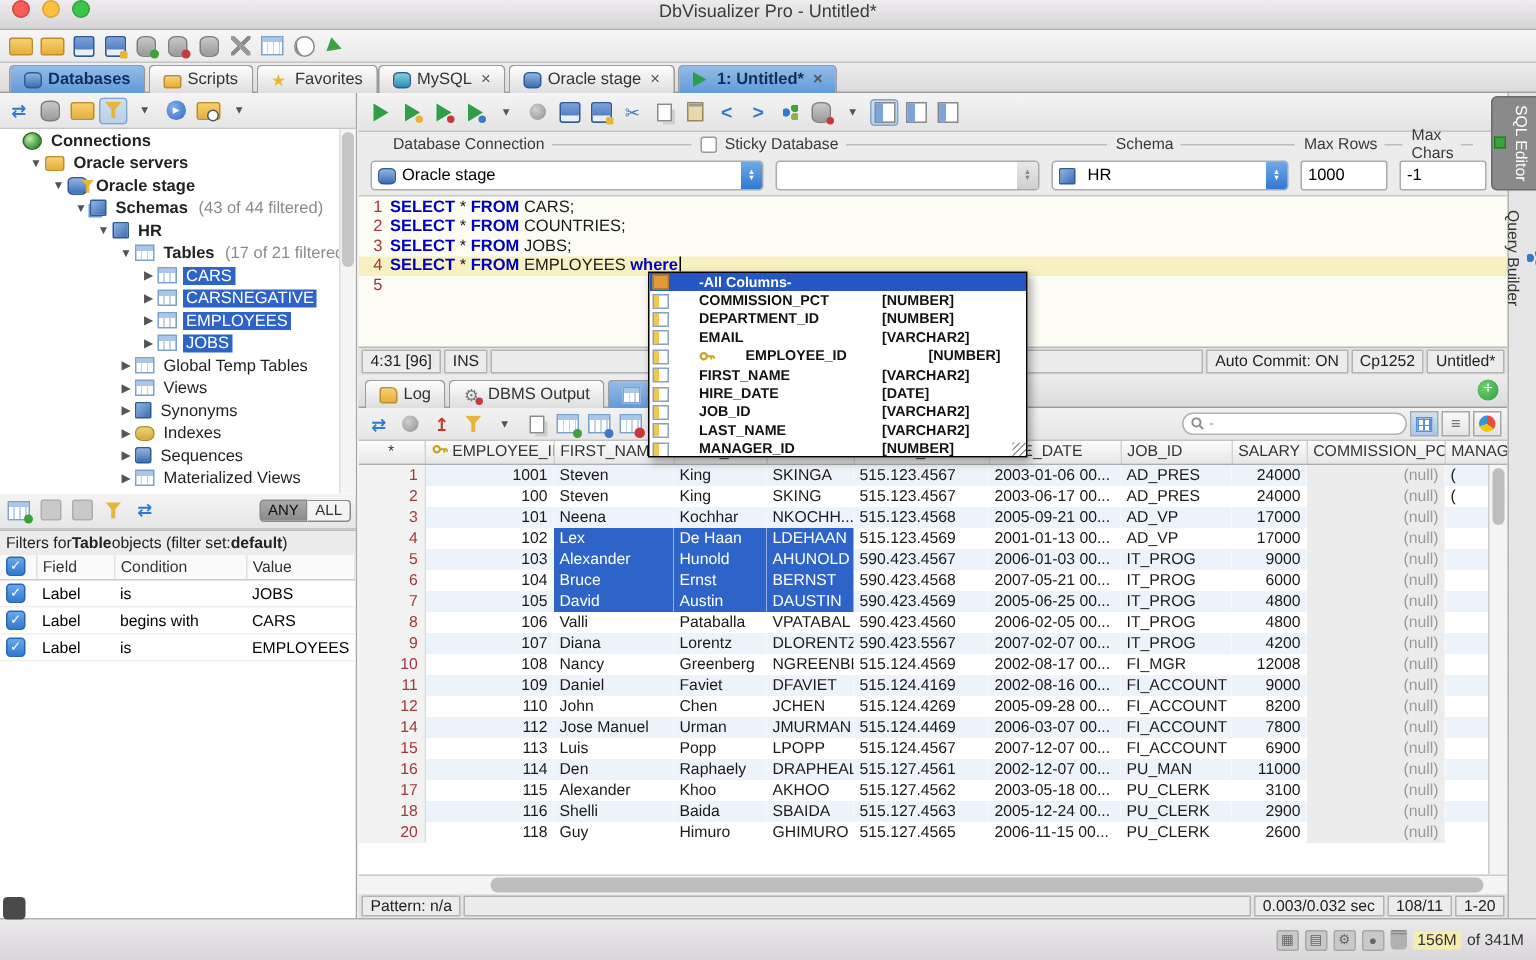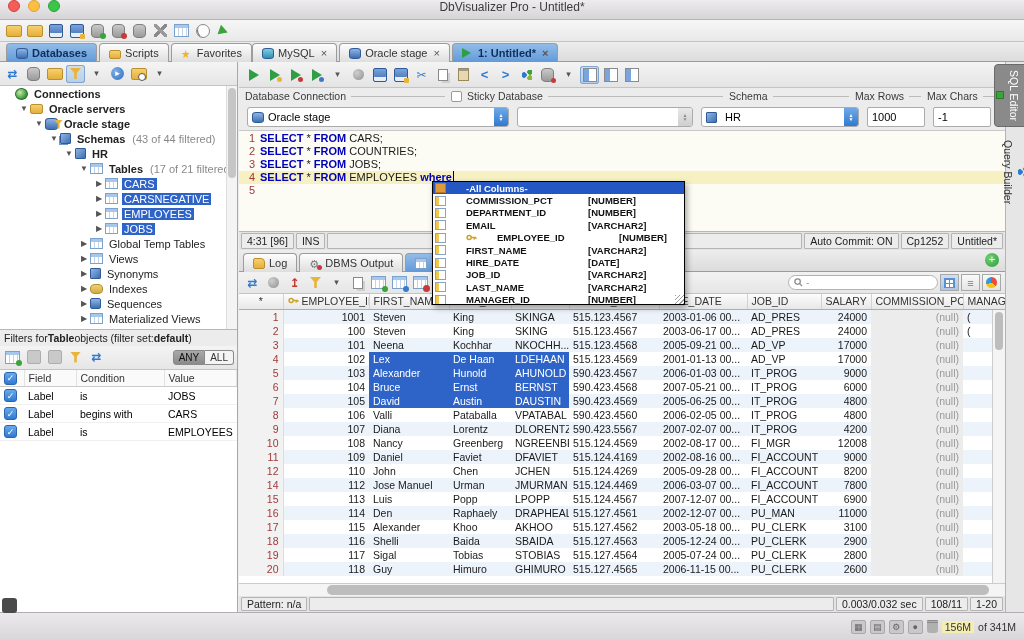--- a/index.html
+++ b/index.html
@@ -105,21 +105,21 @@
 #ftable table{border-collapse:collapse;width:100%;table-layout:fixed}
 #ftable th{font-weight:normal;text-align:left;color:#333;border-bottom:1px solid #ccc;border-right:1px solid #e2e2e2;height:17px;padding:0 4px;background:#fafafa}
 #ftable td{height:18px;padding:0 4px;border-bottom:1px solid #f0f0f0}
 #ftable td.cond{font-weight:normal}
 .cb{width:13px;height:13px;border-radius:3px;background:linear-gradient(#6aa9e8,#2f7ad1);color:#fff;font-size:9px;display:inline-flex;align-items:center;justify-content:center;border:1px solid #2a66b0}
 #panel-toggle{position:absolute;left:2px;top:598px;width:15px;height:15px;background:#4a4a4a;border-radius:3px;z-index:5}
 
 
 #rightpane{position:absolute;left:239px;top:62px;right:19px;bottom:28px;display:flex;flex-direction:column;background:#ececec}
 #sqltb{height:26px;background:linear-gradient(#f4f4f4,#e4e4e4);border-bottom:1px solid #c4c4c4;display:flex;align-items:center;gap:2px;padding:0 5px;flex:none}
-#connlabels{height:16px;display:flex;align-items:center;font-size:10.5px;color:#3a3a3a;padding:0 6px;gap:6px;flex:none}
+#connlabels{height:16px;display:flex;align-items:center;font-size:10.5px;color:#3a3a3a;padding:0 23px;gap:6px;flex:none}
 .lblline{display:flex;align-items:center;gap:5px}
 .lblline .hr{height:1px;background:#bcbcbc;flex:1;min-width:8px}
 .chk{width:11px;height:11px;border:1px solid #9a9a9a;background:#fff;border-radius:2px;flex:none}
 #connrow{height:26px;display:flex;align-items:center;padding:0 8px;gap:8px;flex:none}
 .combo{height:20px;border:1px solid #ababab;border-radius:3px;background:#fff;display:flex;align-items:center;font-size:11px;padding-left:4px;gap:4px;position:relative}
 .stepper{margin-left:auto;width:14px;align-self:stretch;border-radius:0 2px 2px 0;background:linear-gradient(#6fa9e8,#2f7ad1);display:flex;flex-direction:column;align-items:center;justify-content:center;color:#fff;font-size:5px;line-height:4px}
 .stepper.gray{background:linear-gradient(#e8e8e8,#cfcfcf);color:#8a8a8a}
 .numin{height:20px;border:1px solid #ababab;border-radius:2px;background:#fff;font-size:11px;padding:0 4px;width:58px}
 
 
@@ -353,39 +353,39 @@
           <span class="tlabel">Materialized Views</span>
         </div>
         <div class="trow" style="padding-left: 78px;">
           <span class="ti ti-fgear"></span>
           <span class="tlabel">Functions</span>
         </div>
         <div id="treescroll">
           <div class="thumb"></div>
         </div>
       </div>
-    <div id="ftitle">
-      <span>Filters for </span>
-        <b>Table</b>
-        <span> objects (filter set: </span>
-        <b>default</b>
-        <span>)</span>
-    </div>
     <div id="ftb">
       <span style="display:flex;gap:2px">
           <span class="tbtn i-add-filter"></span>
           <span class="tbtn i-gray-a"></span>
           <span class="tbtn i-gray-b"></span>
           <span class="tbtn i-funnel"></span>
           <span class="tbtn i-refresh"></span>
         </span>
       <span class="anyall">
         <span class="on">ANY</span>
         <span class="off">ALL</span>
       </span>
+    </div>
+    <div id="ftitle">
+      <span>Filters for </span>
+        <b>Table</b>
+        <span> objects (filter set: </span>
+        <b>default</b>
+        <span>)</span>
     </div>
     <div id="ftable">
       <table>
         <colgroup>
             <col style="width:24px">
             <col style="width:52px">
             <col style="width:88px">
             <col>
           </colgroup>
         <thead>
@@ -810,33 +810,20 @@
               <td>Baida</td>
               <td>SBAIDA</td>
               <td>515.127.4563</td>
               <td>2005-12-24 00...</td>
               <td>PU_CLERK</td>
               <td class="r">2900</td>
               <td class="nul">(null)</td>
               <td></td>
             </tr>
             <tr>
-              <td class="rn">19</td>
-              <td class="r">117</td>
-              <td>Sigal</td>
-              <td>Tobias</td>
-              <td>STOBIAS</td>
-              <td>515.127.4564</td>
-              <td>2005-07-24 00...</td>
-              <td>PU_CLERK</td>
-              <td class="r">2800</td>
-              <td class="nul">(null)</td>
-              <td></td>
-            </tr>
-            <tr>
               <td class="rn">20</td>
               <td class="r">118</td>
               <td>Guy</td>
               <td>Himuro</td>
               <td>GHIMURO</td>
               <td>515.127.4565</td>
               <td>2006-11-15 00...</td>
               <td>PU_CLERK</td>
               <td class="r">2600</td>
               <td class="nul">(null)</td>

